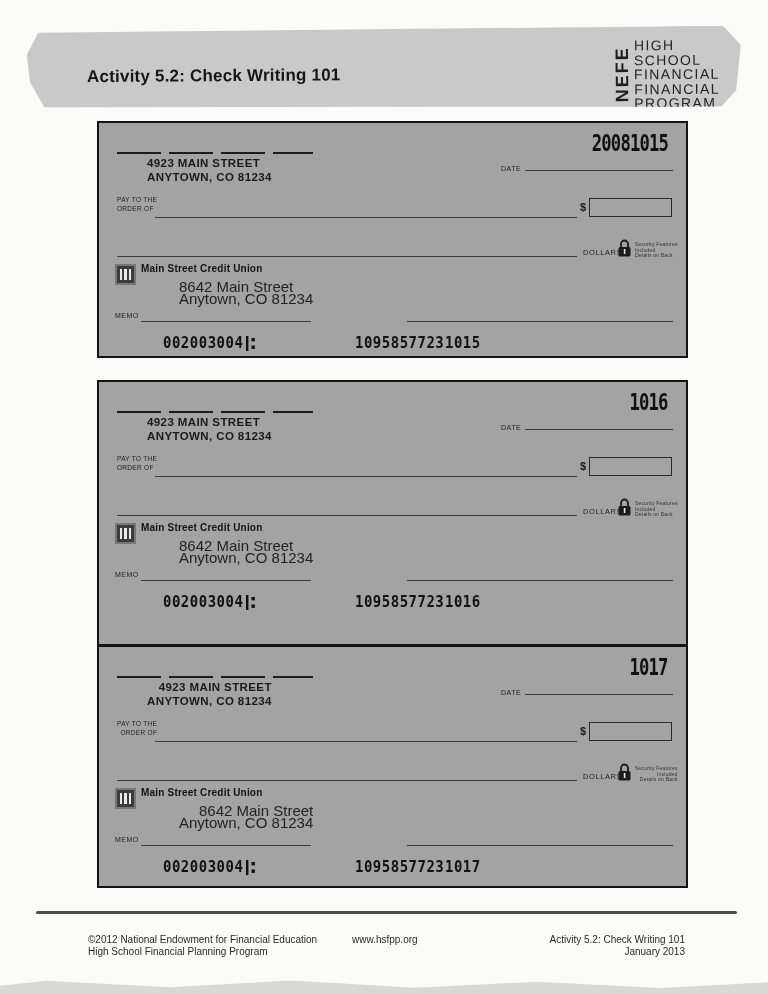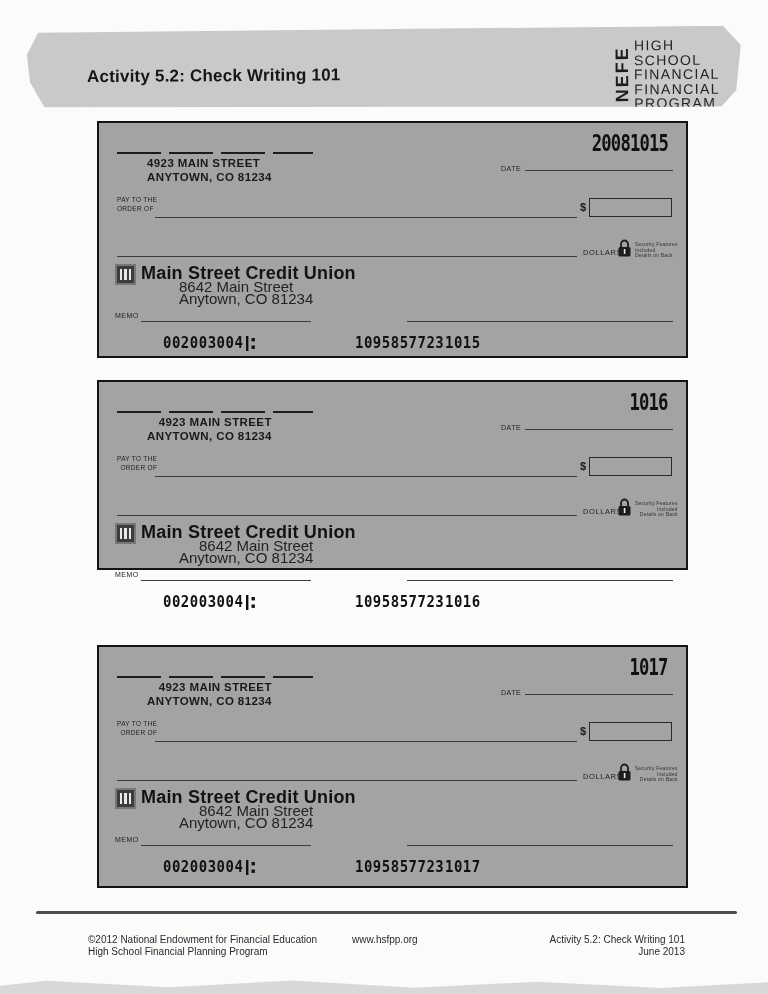--- a/index.html
+++ b/index.html
@@ -26,21 +26,21 @@
     writing-mode:vertical-rl; transform:rotate(180deg);
     font-size:18px; font-weight:bold; letter-spacing:2px; color:#1d1d1d; line-height:1;
   }
   .nefe-lines { font-size:14px; letter-spacing:1.4px; line-height:14.5px; color:#242424; font-weight:500; }
   
   .check {
     position:absolute; left:97px; width:591px; height:237px;
     background:#a3a3a3; border:2px solid #141414;
   }
   #checks .check:nth-of-type(1){ top:121px; }
-  #checks .check:nth-of-type(2){ top:380px; height:190px;text-align:right; }
+  #checks .check:nth-of-type(2){ top:380px; height:266px; }
   #checks .check:nth-of-type(3){ top:645px; height:243px;text-align:right; }
   .check > div, .check > span { position:absolute; }
   .micr-font { font-family:"DejaVu Sans Mono", monospace; font-weight:bold; color:#111; }
   .ck-number {
     top:7px; right:18px; font-size:21px; letter-spacing:-1px;
     transform:scale(.82,1.08); transform-origin:right top;
   }
   .ck-nameline {
     left:18px; top:29px; width:196px; height:2px;
     background:repeating-linear-gradient(90deg,#1c1c1c 0 44px, transparent 44px 52px);
@@ -56,21 +56,21 @@
   .ck-amount-box { left:490px; top:75px; width:83px; height:19px; border:1.5px solid #2a2a2a; }
   .ck-wordsline { left:18px; top:119px; width:460px; height:15px; }
   .ck-dollars { left:484px; top:125px; font-size:7.5px; letter-spacing:.6px; color:#222; }
   .ck-lock { left:518px; top:116px; }
   .ck-sec-note { left:536px; top:119px; font-size:5px; line-height:5.5px; color:#333; letter-spacing:.2px; }
   .ck-bank-logo {
     left:16px; top:141px; width:21px; height:21px;
     border:2px solid #777; background:#3c3c3c; padding:3px 3px; display:flex; gap:2px;
   }
   .ck-bank-logo i { flex:1; background:#e8e8e6; }
-  .ck-bank-name { left:42px; top:140px; font-size:18px; font-weight:bold; letter-spacing:.2px; color:#131313; }
+  .ck-bank-name { left:42px; top:140px; font-size:10px; font-weight:bold; letter-spacing:.2px; color:#131313; }
   .ck-bank-addr { left:58px; top:158px; font-size:15px; line-height:11.5px; color:#222; font-weight:500;margin-left:22px; }
   .ck-memo-lbl { left:16px; top:189px; font-size:7px; letter-spacing:.5px; color:#222; }
   .ck-memo-line { left:42px; top:184px; width:170px; height:15px; }
   .ck-sig-line { left:308px; top:184px; width:266px; height:15px; }
   .ck-micr { left:0; top:210px; width:100%; height:20px; }
   .ck-micr span { position:absolute; font-size:14px; letter-spacing:.5px; transform:scaleY(1.12); transform-origin:top; }
   .micr-routing { left:64px; }
   .micr-transit { position:absolute; left:146px; top:3px; }
   .micr-account { left:256px; }
   .micr-check  { left:346px; }
@@ -275,15 +275,15 @@
 </div>
 
 <div class="footer-rule"></div>
 <div class="footer footer-left">
   <div>©2012 National Endowment for Financial Education</div>
   <div>High School Financial Planning Program</div>
 </div>
 <div class="footer footer-center">www.hsfpp.org</div>
 <div class="footer footer-right">
   <div>Activity 5.2: Check Writing 101</div>
-  <div>June 2013</div>
+  <div>January 2013</div>
 </div>
 <div class="bottom-strip"></div>
 
 </body></html>

